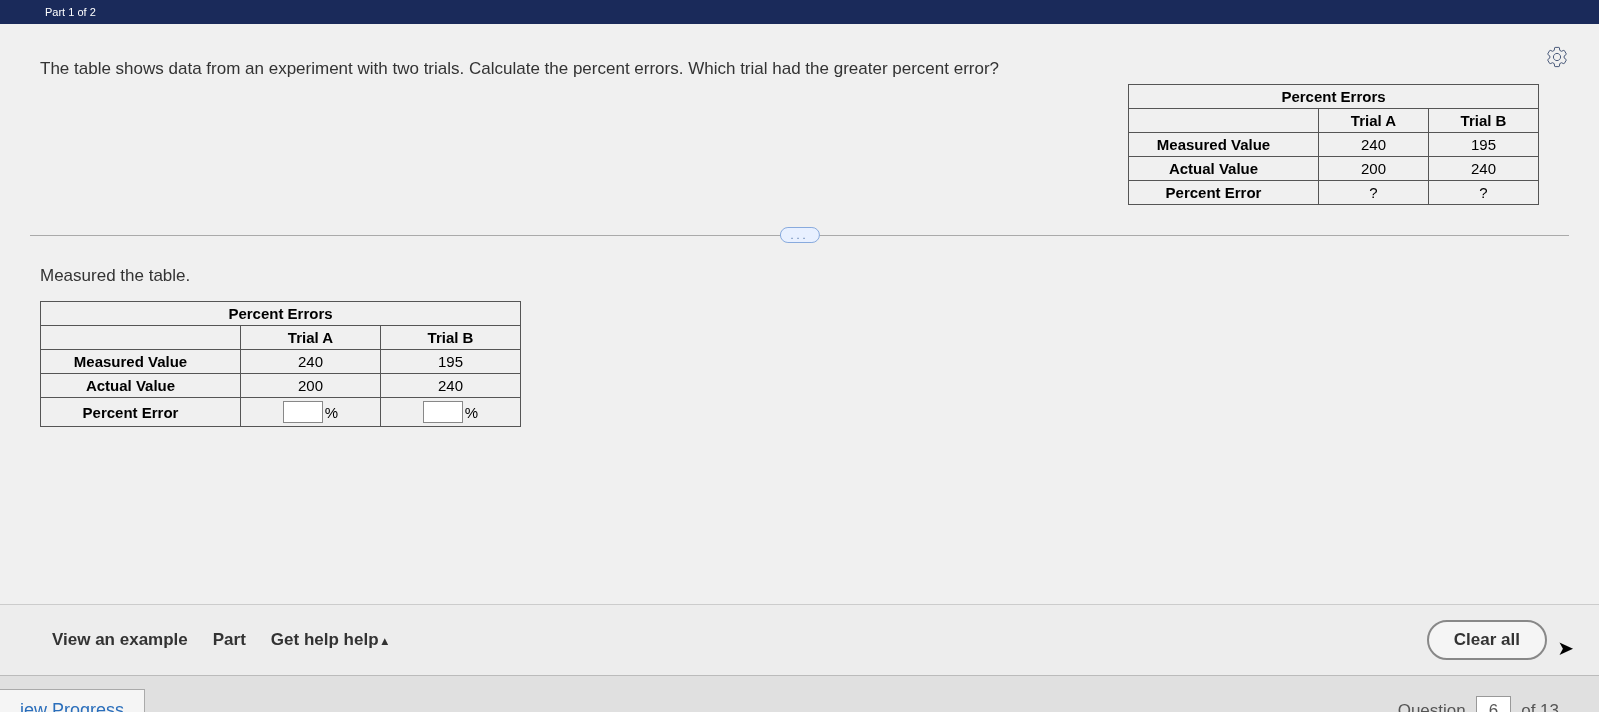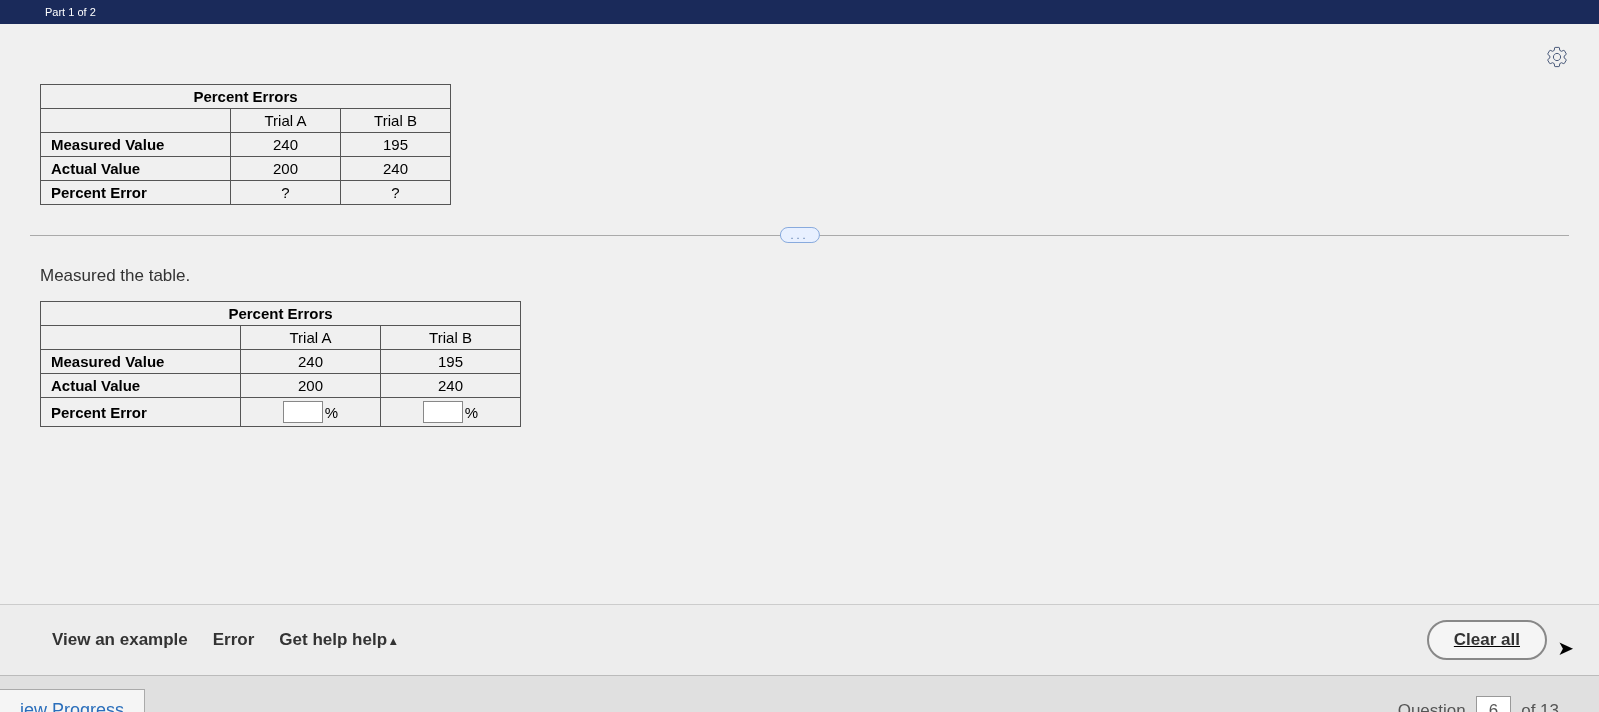--- a/index.html
+++ b/index.html
@@ -68,27 +68,27 @@
     table.data-table th, table.data-table td {
       border: 1px solid #555;
       padding: 3px 10px;
       text-align: center;
     }
     table.data-table .title-cell {
       font-weight: bold;
       text-align: center;
     }
     table.data-table .label-cell {
-      text-align: left;
+      text-align: center;
       font-weight: bold;
       padding-right: 30px;
       margin-top: 12px;
     }
     table.data-table .header-cell {
-      font-weight: normal;
+      font-weight: bold;
     }
     .ref-table .label-cell {
       width: 190px;
     }
     .ref-table .val-cell {
       width: 110px;
     }
     .divider-area {
       border-top: 1px solid #aaa;
       position: relative;
@@ -155,21 +155,20 @@
       cursor: pointer;
     }
     .help-link.dropdown::after {
       content: " ▴";
       font-size: 12px;
     }
     .action-buttons {
       display: flex;
       gap: 11px;
       align-items: center;
-      text-decoration: underline;
     }
     .clear-btn {
       border: 2px solid #888;
       background: #f5f5f5;
       color: #333;
       border-radius: 25px;
       padding: 8px 25px;
       font-size: 17px;
       font-weight: bold;
       cursor: pointer;
@@ -231,20 +230,23 @@
   <span class="top-bar-text">Part 1 of 2</span>
 </div>
 
 <svg class="settings-icon" viewBox="0 0 24 24">
   <path d="M19.14,12.94c0.04-0.3,0.06-0.61,0.06-0.94c0-0.32-0.02-0.64-0.07-0.94l2.03-1.58c0.18-0.14,0.23-0.41,0.12-0.61 l-1.92-3.32c-0.12-0.22-0.37-0.29-0.59-0.22l-2.39,0.96c-0.5-0.38-1.03-0.7-1.62-0.94L14.4,2.81c-0.04-0.24-0.24-0.41-0.48-0.41 h-3.84c-0.24,0-0.43,0.17-0.47,0.41L9.25,5.35C8.66,5.59,8.12,5.92,7.63,6.29L5.24,5.33c-0.22-0.08-0.47,0-0.59,0.22L2.74,8.87 C2.62,9.08,2.66,9.34,2.86,9.48l2.03,1.58C4.84,11.36,4.8,11.69,4.8,12s0.02,0.64,0.07,0.94l-2.03,1.58 c-0.18,0.14-0.23,0.41-0.12,0.61l1.92,3.32c0.12,0.22,0.37,0.29,0.59,0.22l2.39-0.96c0.5,0.38,1.03,0.7,1.62,0.94l0.36,2.54 c0.05,0.24,0.24,0.41,0.48,0.41h3.84c0.24,0,0.44-0.17,0.47-0.41l0.36-2.54c0.59-0.24,1.13-0.56,1.62-0.94l2.39,0.96 c0.22,0.08,0.47,0,0.59-0.22l1.92-3.32c0.12-0.22,0.07-0.47-0.12-0.61L19.14,12.94z M12,15.6c-1.98,0-3.6-1.62-3.6-3.6 s1.62-3.6,3.6-3.6s3.6,1.62,3.6,3.6S13.98,15.6,12,15.6z" fill="none" stroke="#4a5a7a" stroke-width="1"></path>
 </svg>
 
 <div class="main-content">
 
   <div class="top-section">
+    <div class="question-area">
+      <div class="question-text">The table shows data from an experiment with two trials. Calculate the percent errors. Which trial had the greater percent error?</div>
+    </div>
     <div class="reference-table-area">
       <table class="data-table ref-table">
         <tbody>
             <tr>
           <td colspan="3" class="title-cell">Percent Errors</td>
         </tr>
         <tr>
           <td class="label-cell"></td>
           <td class="header-cell val-cell">Trial A</td>
           <td class="header-cell val-cell">Trial B</td>
@@ -313,21 +315,21 @@
       </tr>
     </tbody>
       </table>
   </div>
 
 </div>
 
 <div class="bottom-bar">
   <div class="help-links">
     <span class="help-link">View an example</span>
-    <span class="help-link">Error</span>
+    <span class="help-link">Part</span>
     <span class="help-link dropdown">Get help help</span>
   </div>
   <div class="action-buttons">
     <button class="clear-btn">Clear all</button>
   </div>
 </div>
 
 <div class="footer-bar">
   <div class="progress-btn">iew Progress</div>
   <div class="question-nav">

